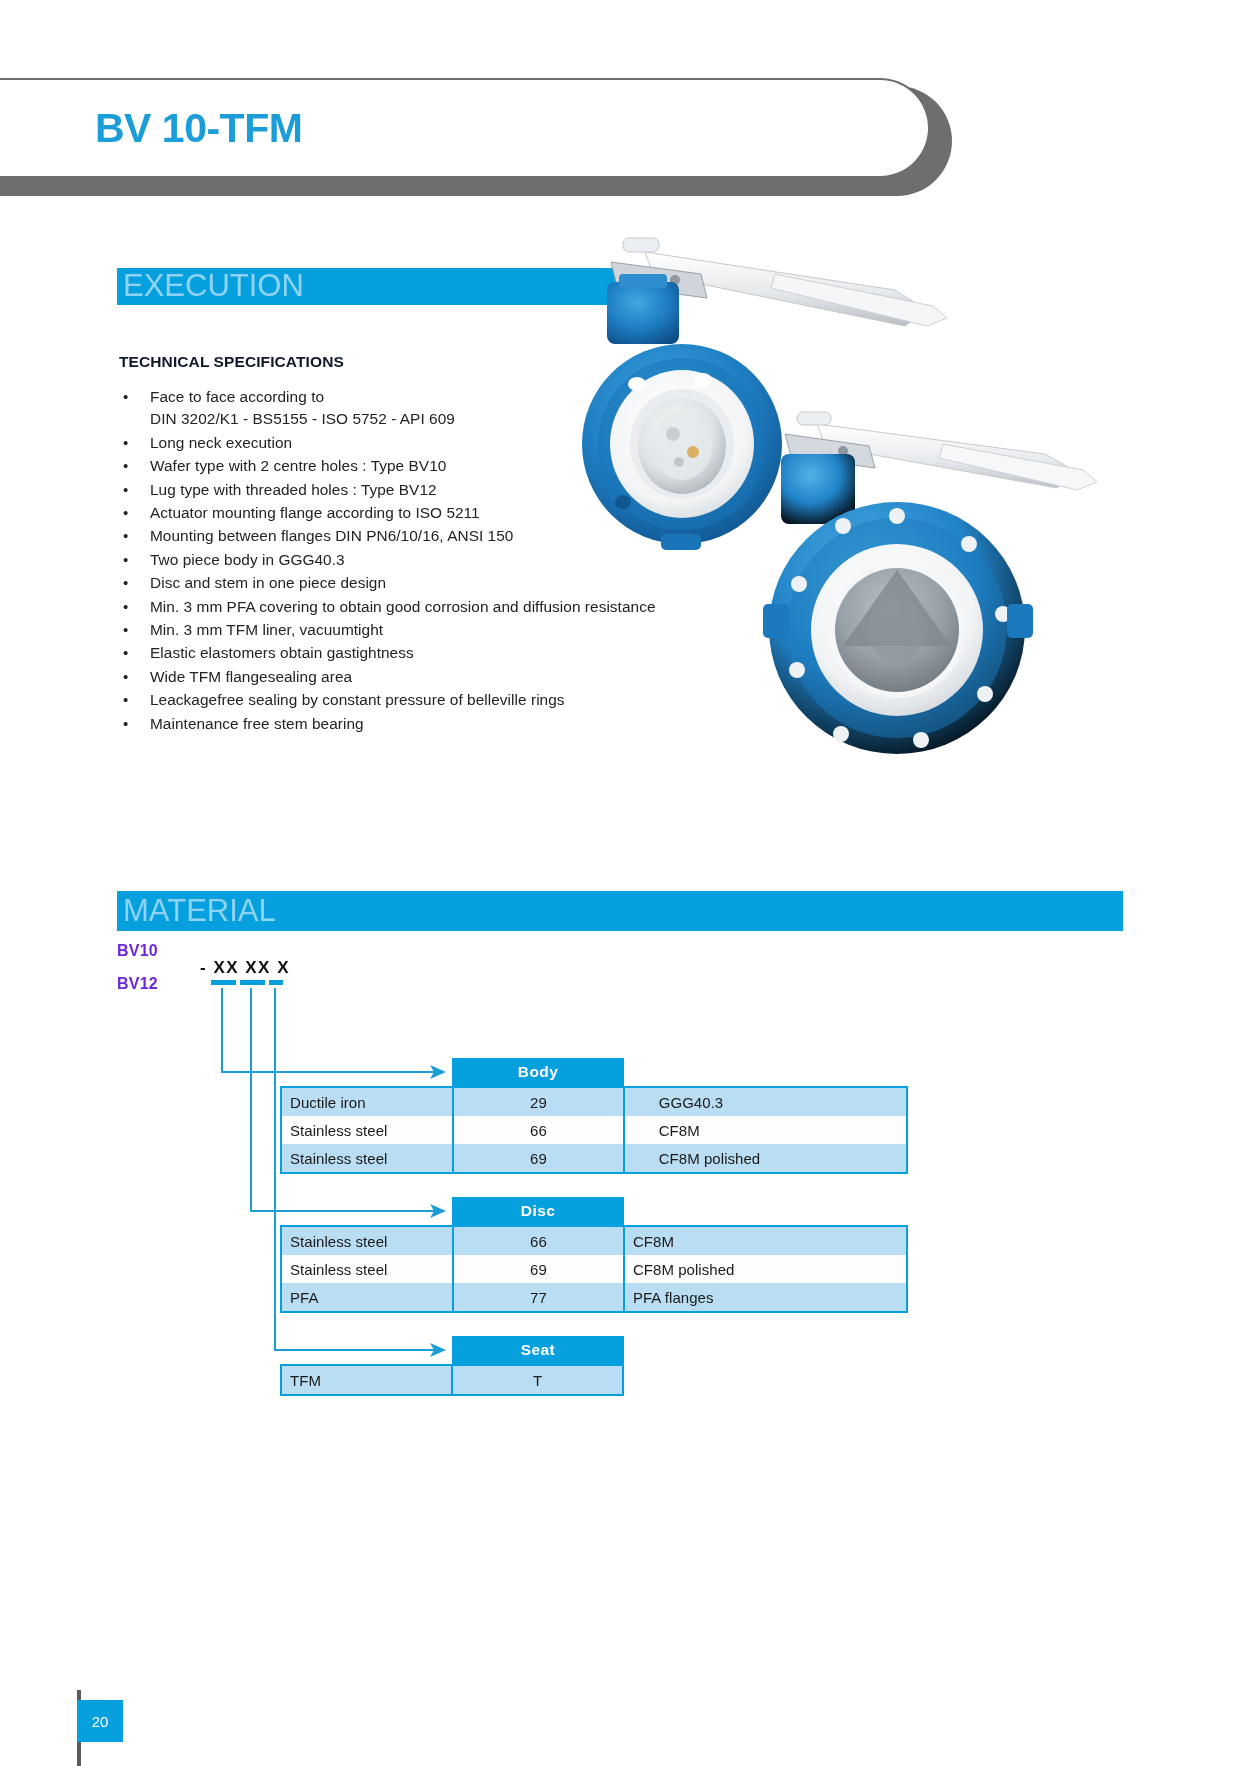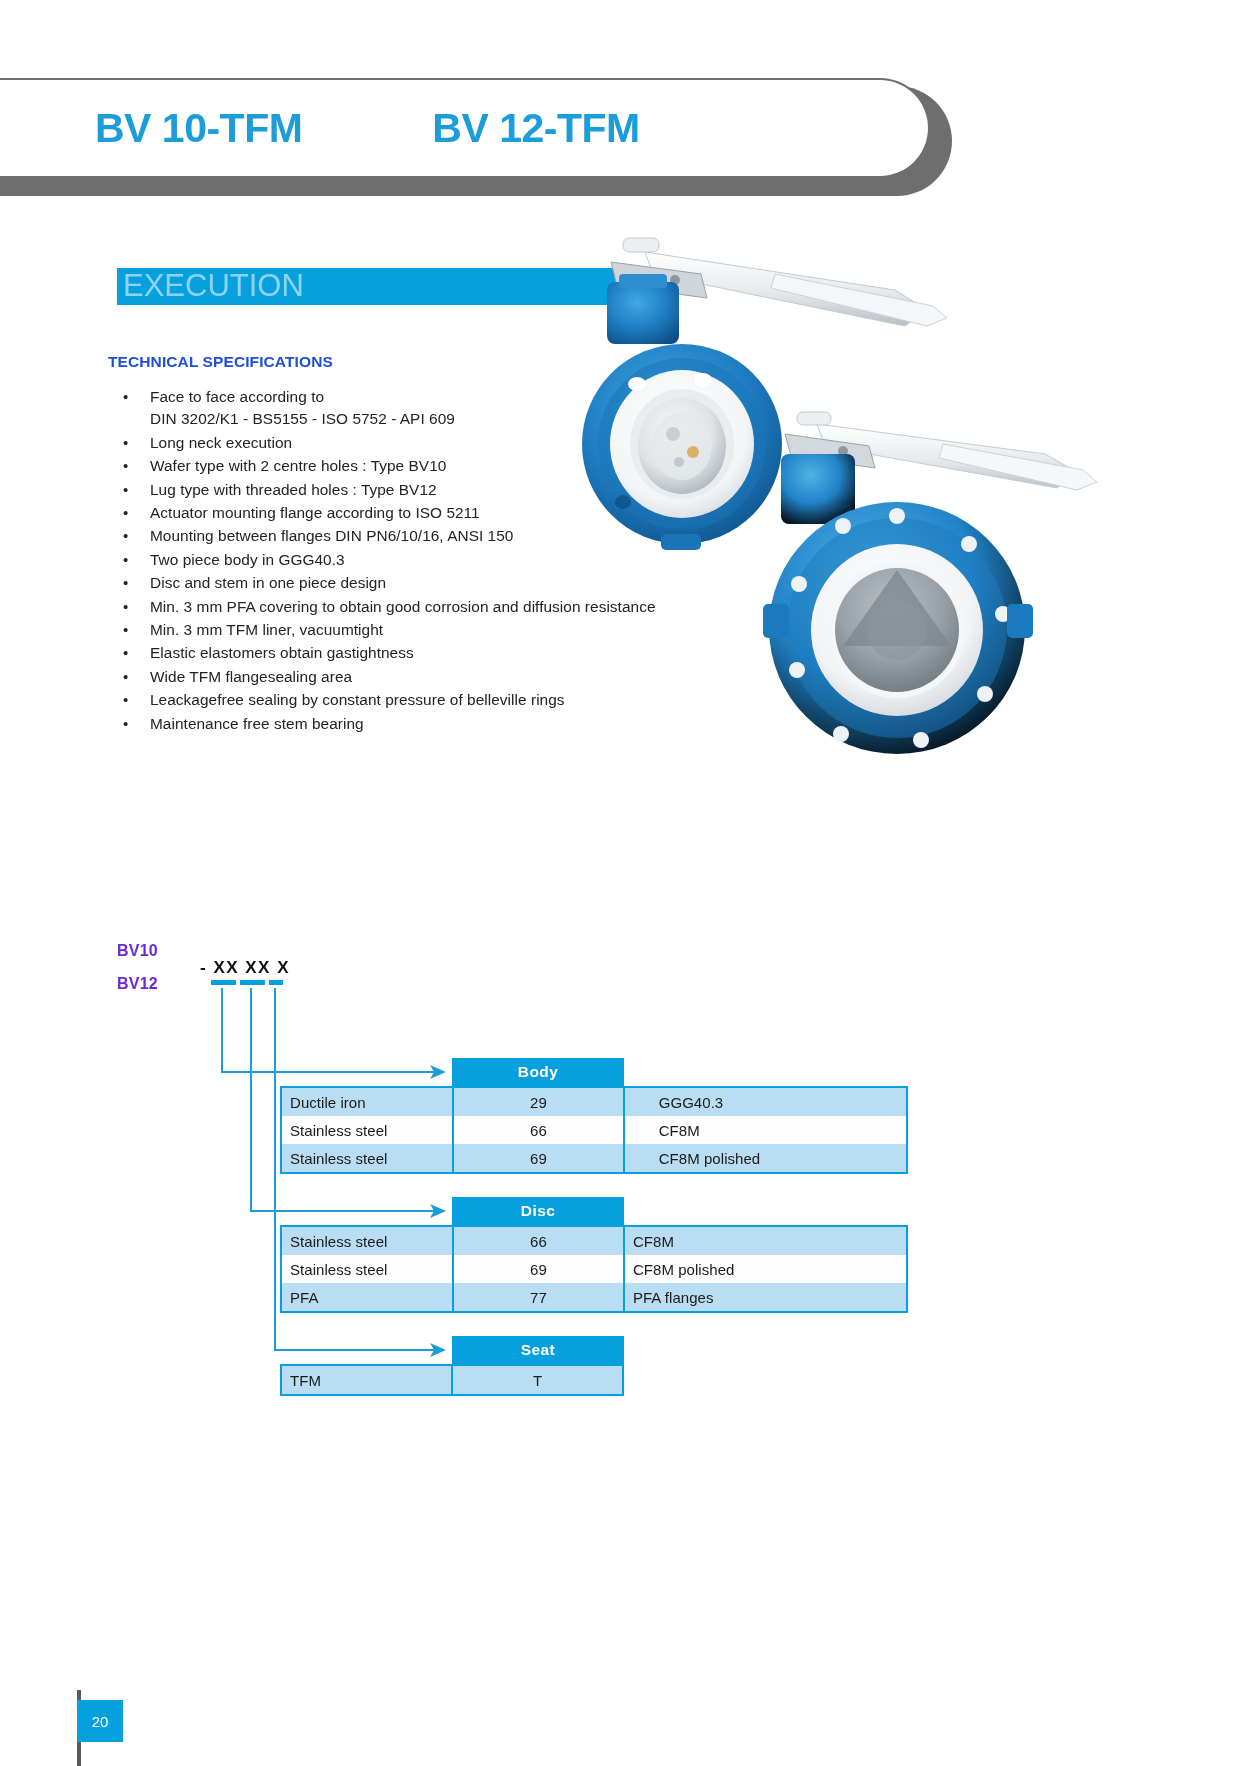--- a/index.html
+++ b/index.html
@@ -92,25 +92,25 @@
   #bar-material {
     left: 117px;
     top: 891px;
     width: 1006px;
     height: 40px;
   }
 
   
   .spec-title {
     position: absolute;
-    left: 108px;
+    left: 119px;
     top: 353px;
     font-size: 15.5px;
     font-weight: bold;
-    color: #1d4ed8;
+    color: #0f172a;
     letter-spacing: 0.1px;
   }
   .spec-list {
     position: absolute;
     left: 117px;
     top: 386px;
     width: 620px;
     list-style: none;
   }
   .spec-list li {
@@ -261,21 +261,20 @@
 </head>
 <body>
 
 <div class="page">
 
   <div class="header-wrap">
     <div class="header-shadow"></div>
     <div class="header-plate"></div>
     <div class="header-titles">
       <div class="header-title t1">BV 10-TFM</div>
-      <div class="header-title t2">BV 12-TFM</div>
     </div>
   </div>
 
   <div class="section-bar" id="bar-execution">
     <span>EXECUTION</span>
   </div>
 
   <div class="spec-title">TECHNICAL SPECIFICATIONS</div>
 
   <ul class="spec-list">
@@ -459,20 +458,23 @@
 
       <ellipse cx="152" cy="232" rx="62" ry="62" fill="url(#discGradR)"></ellipse>
       <path d="M152 172 L206 248 L98 248 Z" fill="#7d868d" opacity="0.75"></path>
       <ellipse cx="152" cy="232" rx="30" ry="30" fill="#8d969d" opacity="0.6"></ellipse>
 
       <rect x="18" y="206" width="26" height="34" rx="5" fill="#1b79bd"></rect>
       <rect x="262" y="206" width="26" height="34" rx="5" fill="#1b79bd"></rect>
     </g>
   </svg>
 
+  <div class="section-bar" id="bar-material">
+    <span>MATERIAL</span>
+  </div>
 
   <div class="code-label" id="lbl-bv10">BV10</div>
   <div class="code-label" id="lbl-bv12">BV12</div>
 
   <div class="code-string">- XX XX X</div>
   <div class="code-underline" id="ul-1"></div>
   <div class="code-underline" id="ul-2"></div>
   <div class="code-underline" id="ul-3"></div>
 
   <svg id="connectors" viewBox="0 0 1241 1766">

